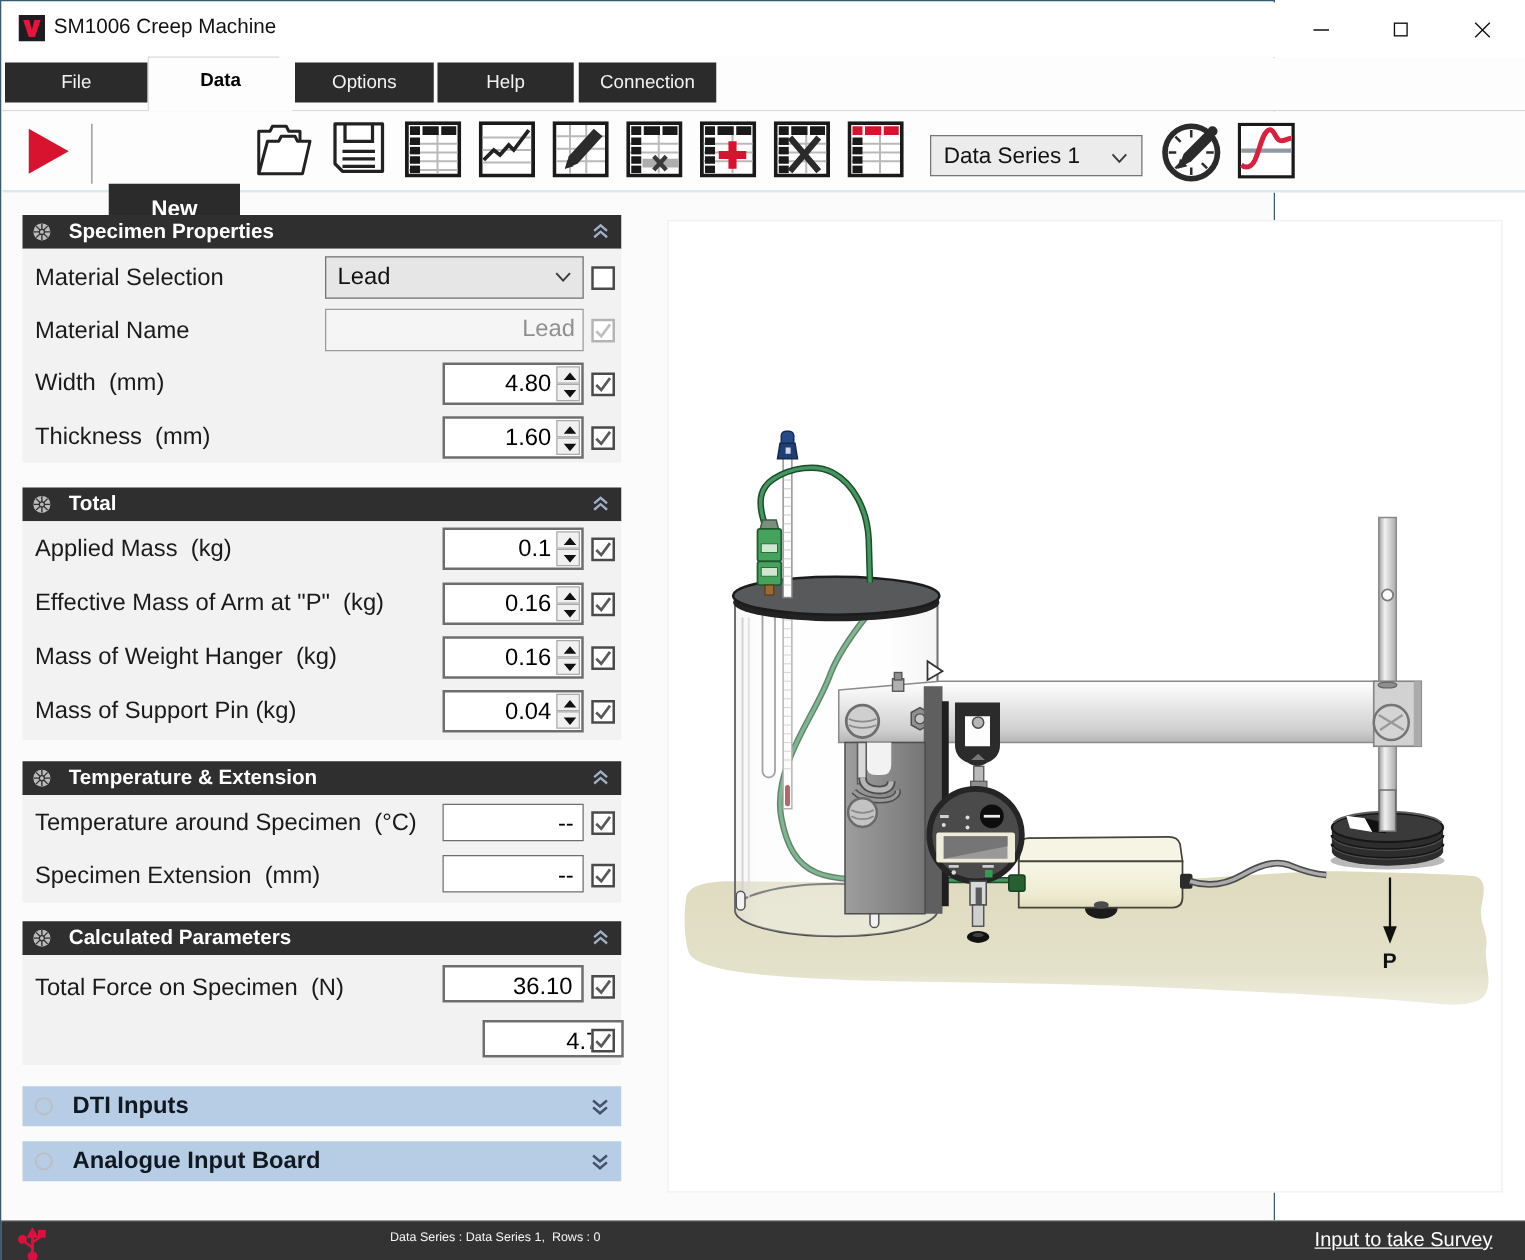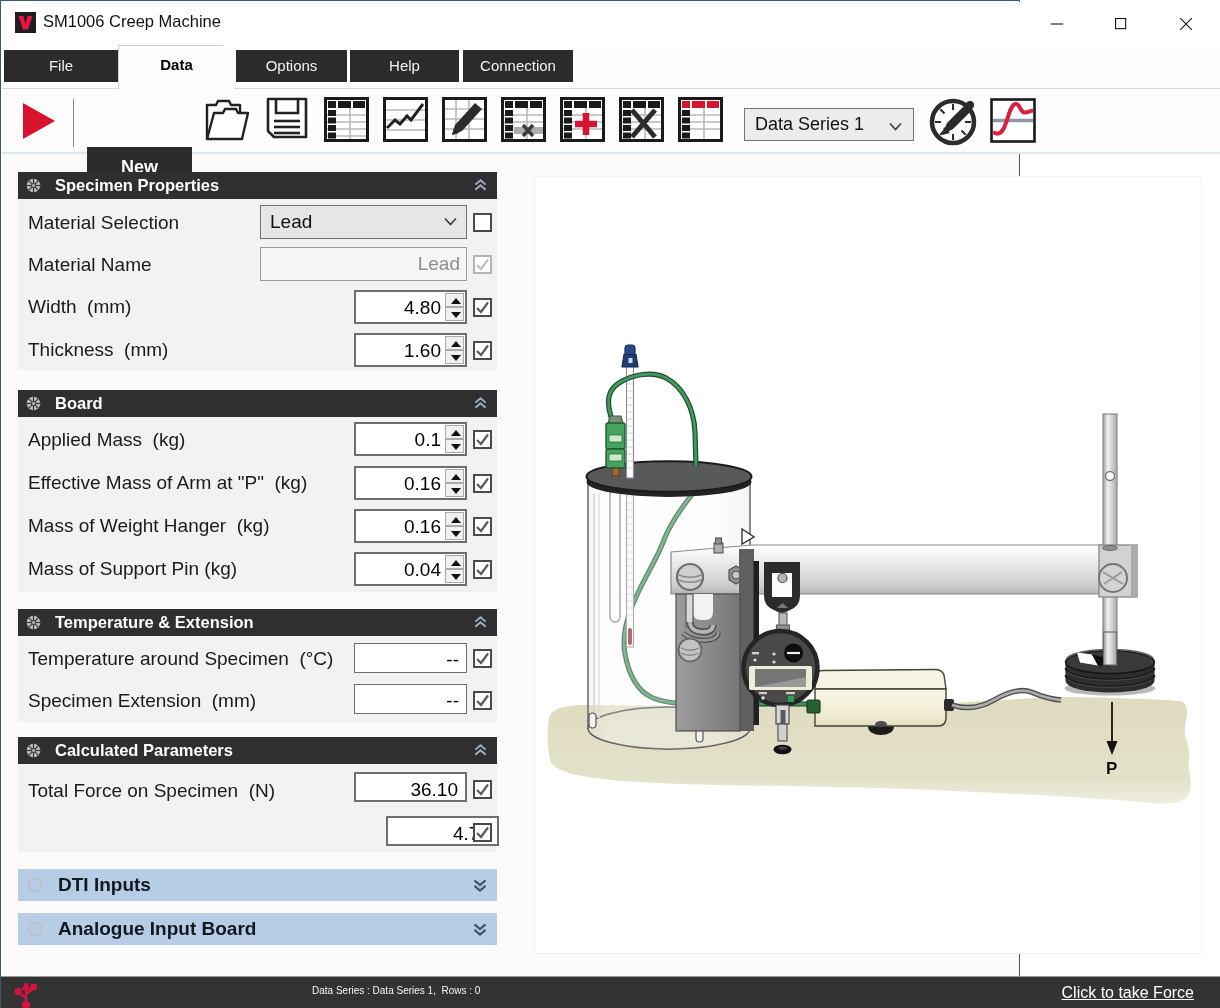--- a/index.html
+++ b/index.html
@@ -315,21 +315,21 @@
         <svg class="gear" width="15" height="15" viewBox="0 0 15 15">
           <circle cx="7.5" cy="7.5" r="6.8" fill="#bbb"></circle>
           <g stroke="#2f2f2f" stroke-width="1.1">
             <line x1="7.5" y1="1" x2="7.5" y2="14"></line>
             <line x1="1" y1="7.5" x2="14" y2="7.5"></line>
             <line x1="2.9" y1="2.9" x2="12.1" y2="12.1"></line>
             <line x1="12.1" y1="2.9" x2="2.9" y2="12.1"></line>
           </g>
           <circle cx="7.5" cy="7.5" r="2" fill="#bbb" stroke="#2f2f2f"></circle>
         </svg>
-        <span class="txt">Board</span>
+        <span class="txt">Total</span>
       <svg class="chevup" width="15" height="14" viewBox="0 0 18 19">
           <g fill="none" stroke="#9fb0c6" stroke-width="2.6">
             <path d="M2 9 L9 3 L16 9"></path>
             <path d="M2 16 L9 10 L16 16"></path>
           </g>
         </svg>
     </div>
     <div class="secbody" style="top:27px; height:175px;">
       <div class="lbl" style="top:12px;">Applied Mass&nbsp; (kg)</div>
       <div class="numbox" style="top:5px;">
@@ -700,15 +700,15 @@
         <line x1="14" y1="4" x2="14" y2="24"></line>
         <path d="M14 4 L11 9 L17 9 Z"></path>
         <line x1="14" y1="18" x2="7" y2="13"></line>
         <circle cx="6" cy="11.5" r="2.4"></circle>
         <line x1="14" y1="14" x2="21" y2="9"></line>
         <rect x="19.5" y="5" width="4" height="4"></rect>
         <circle cx="14" cy="25" r="2.8"></circle>
       </g>
     </svg>
     <div class="mid">Data Series : Data Series 1,&nbsp; Rows : 0</div>
-    <div class="right">Click to take Force</div>
+    <div class="right">Input to take Survey</div>
   </div>
 </div>
 
 </body></html>

